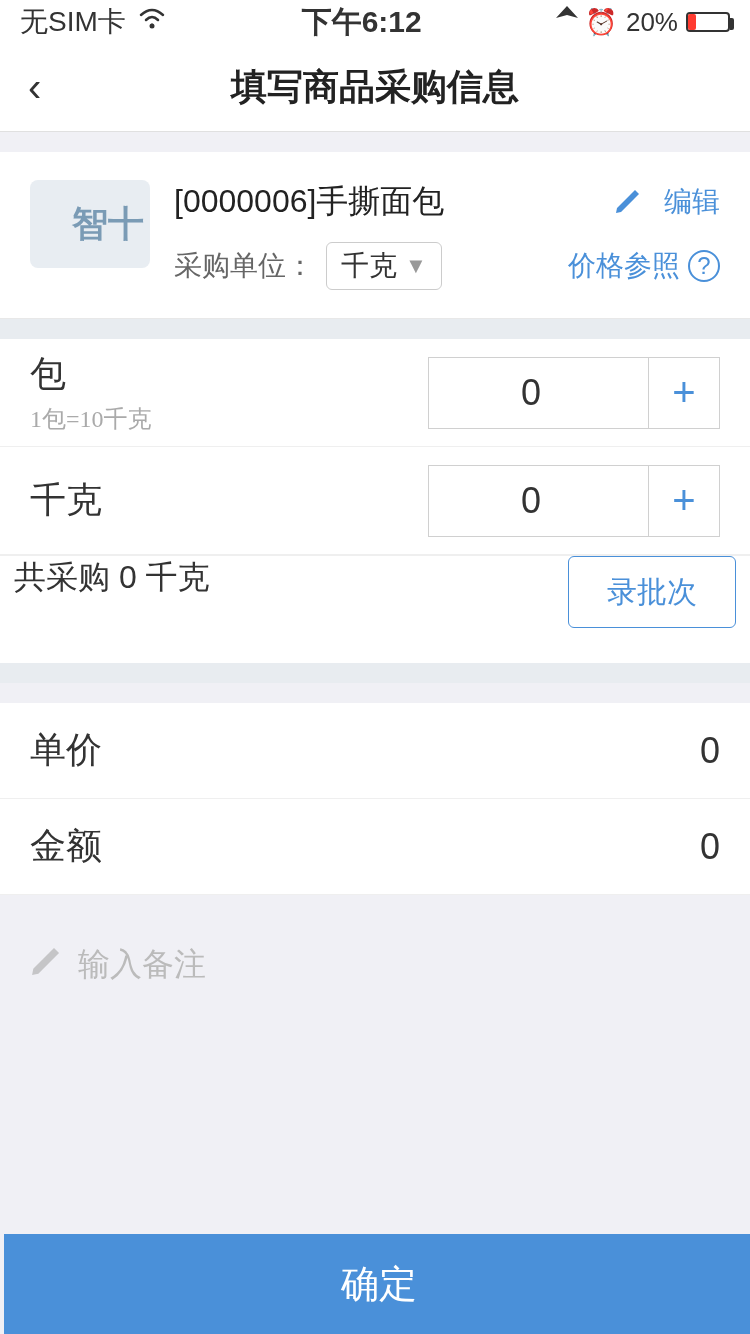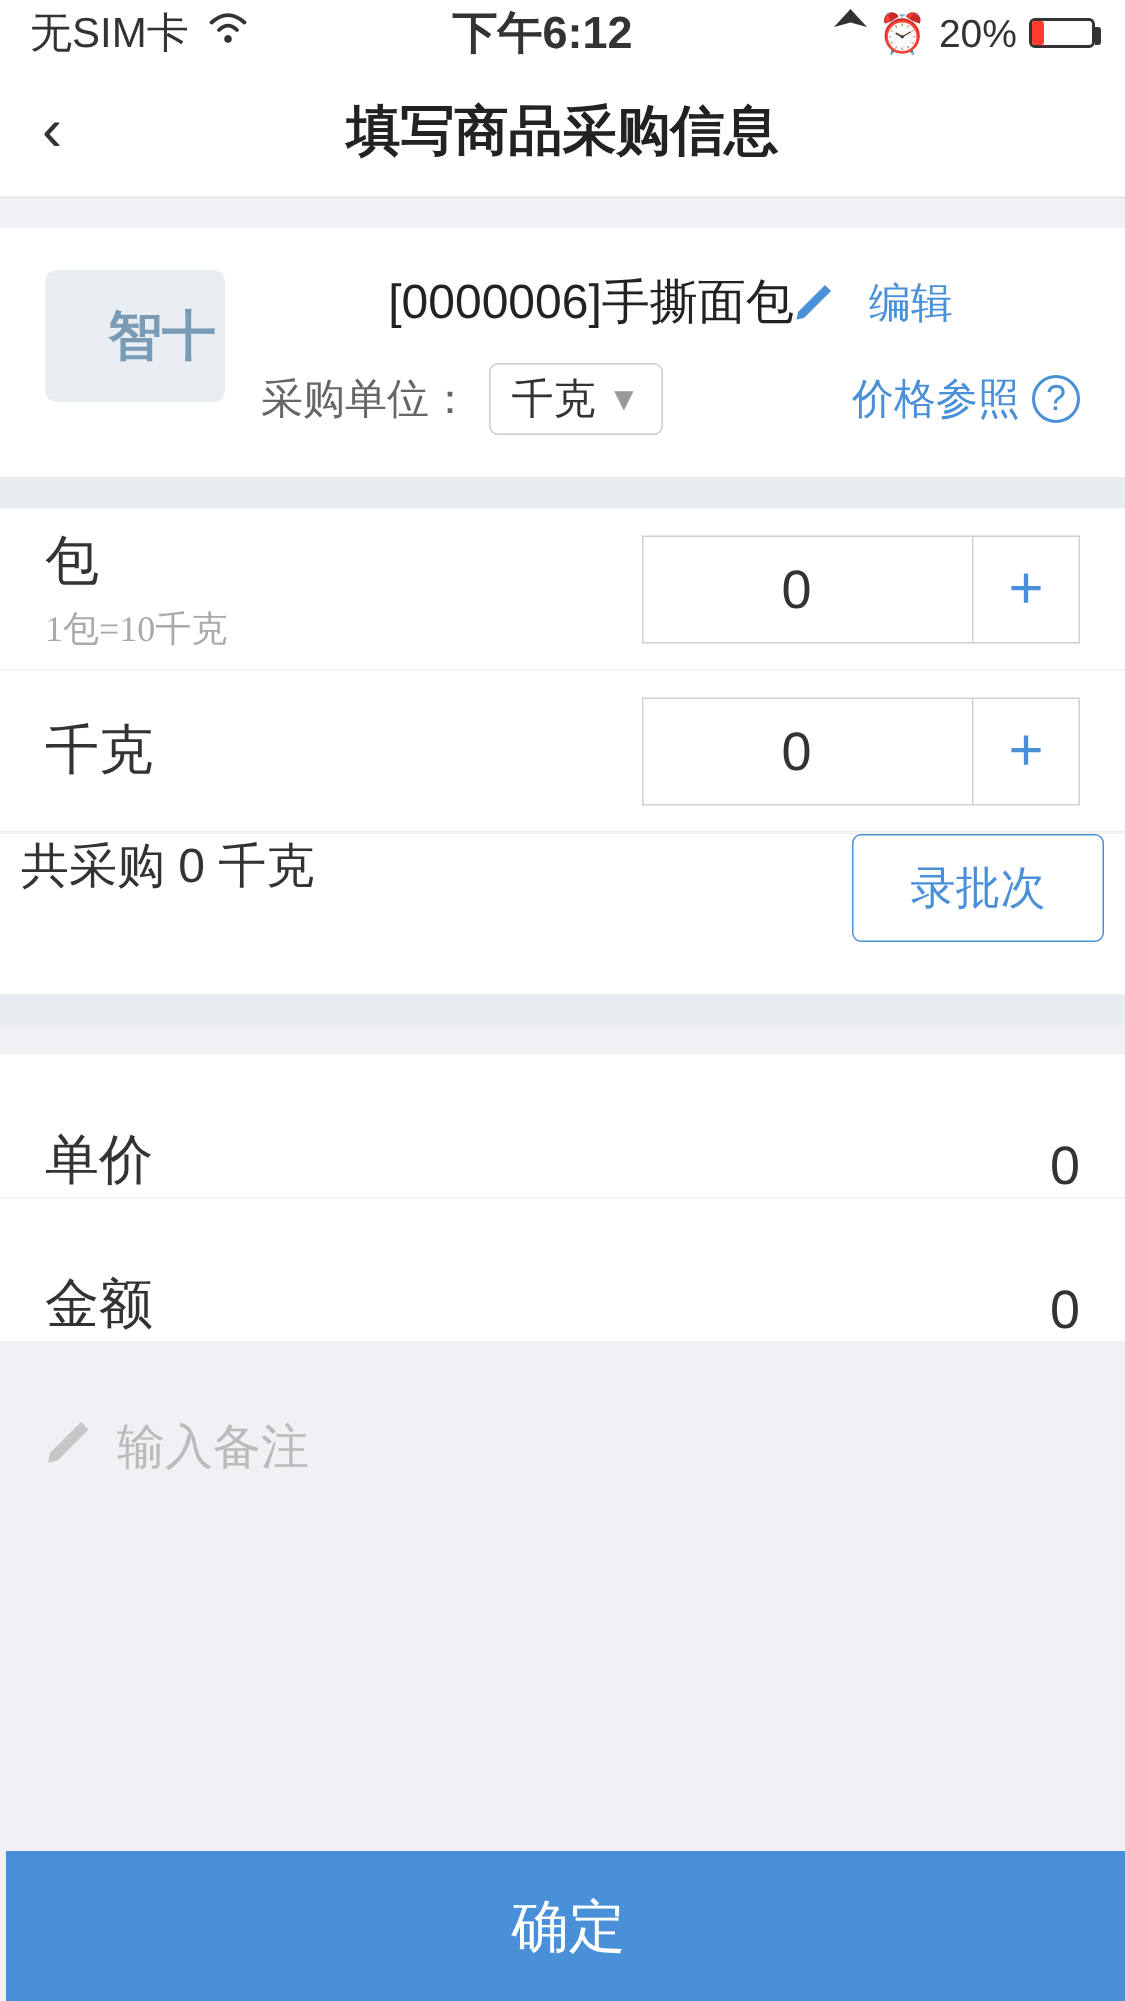--- a/index.html
+++ b/index.html
@@ -90,21 +90,21 @@
     }
     .product-info {
       flex: 1;
       display: flex;
       flex-direction: column;
       gap: 18px;
     }
     .product-header {
       display: flex;
       align-items: center;
-      justify-content: center;
+      justify-content: space-between;
     }
     .product-name {
       font-size: 32px;
       color: #222;
       font-weight: 500;
     }
     .edit-btn {
       font-size: 28px;
       color: #4a90d9;
       display: flex;
@@ -231,21 +231,21 @@
       cursor: pointer;
     }
 
     
     .price-section {
       background: #fff;
       margin-top: 20px;
     }
     .price-row {
       display: flex;
-      align-items: flex-end;
+      align-items: center;
       justify-content: space-between;
       padding: 0 30px;
       height: 96px;
       border-bottom: 1px solid #efefef;
     }
     .price-row-label {
       font-size: 36px;
       color: #333;
     }
     .price-row-value {

